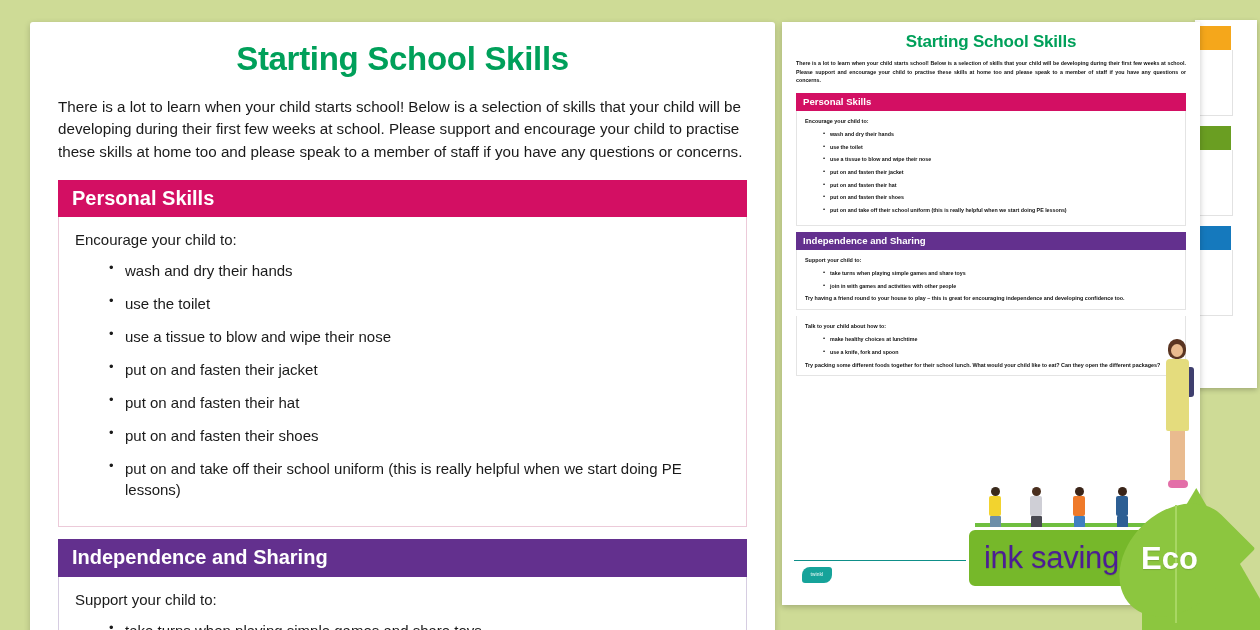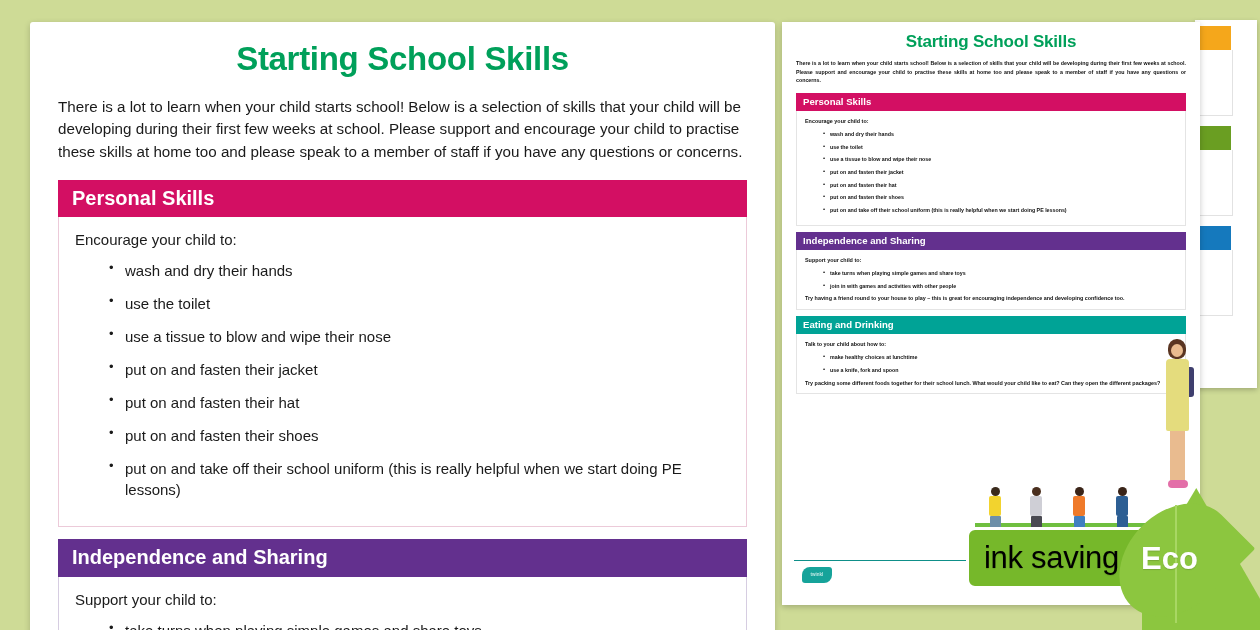--- a/index.html
+++ b/index.html
@@ -297,21 +297,21 @@
     width: 233px;
     height: 62px;
     background: #76b82a;
     border: 3px solid #ffffff;
     border-radius: 9px;
     display: flex;
     align-items: center;
   }
   .eco-text {
     font-size: 31px;
-    color: #000000;
+    color: #4c1d95;
     padding-left: 15px;
     letter-spacing: -0.3px;
     text-shadow: 0 1px 1px rgba(0,0,0,0.12);
   }
   .eco-leaf {
     position: absolute;
     left: 1128px;
     top: 496px;
     width: 96px;
     height: 128px;
@@ -413,21 +413,20 @@
       <div class="t-lead">Support your child to:</div>
       <ul class="t-bullets">
         <li>take turns when playing simple games and share toys</li>
         <li>join in with games and activities with other people</li>
       </ul>
       <div class="t-note">Try having a friend round to your house to play – this is great for encouraging independence and developing confidence too.</div>
     </div>
   </div>
 
   <div class="t-section t-teal">
-    <div class="t-head">Eating and Drinking</div>
     <div class="t-body">
       <div class="t-lead">Talk to your child about how to:</div>
       <ul class="t-bullets">
         <li>make healthy choices at lunchtime</li>
         <li>use a knife, fork and spoon</li>
       </ul>
       <div class="t-note">Try packing some different foods together for their school lunch. What would your child like to eat? Can they open the different packages?</div>
     </div>
   </div>
 

